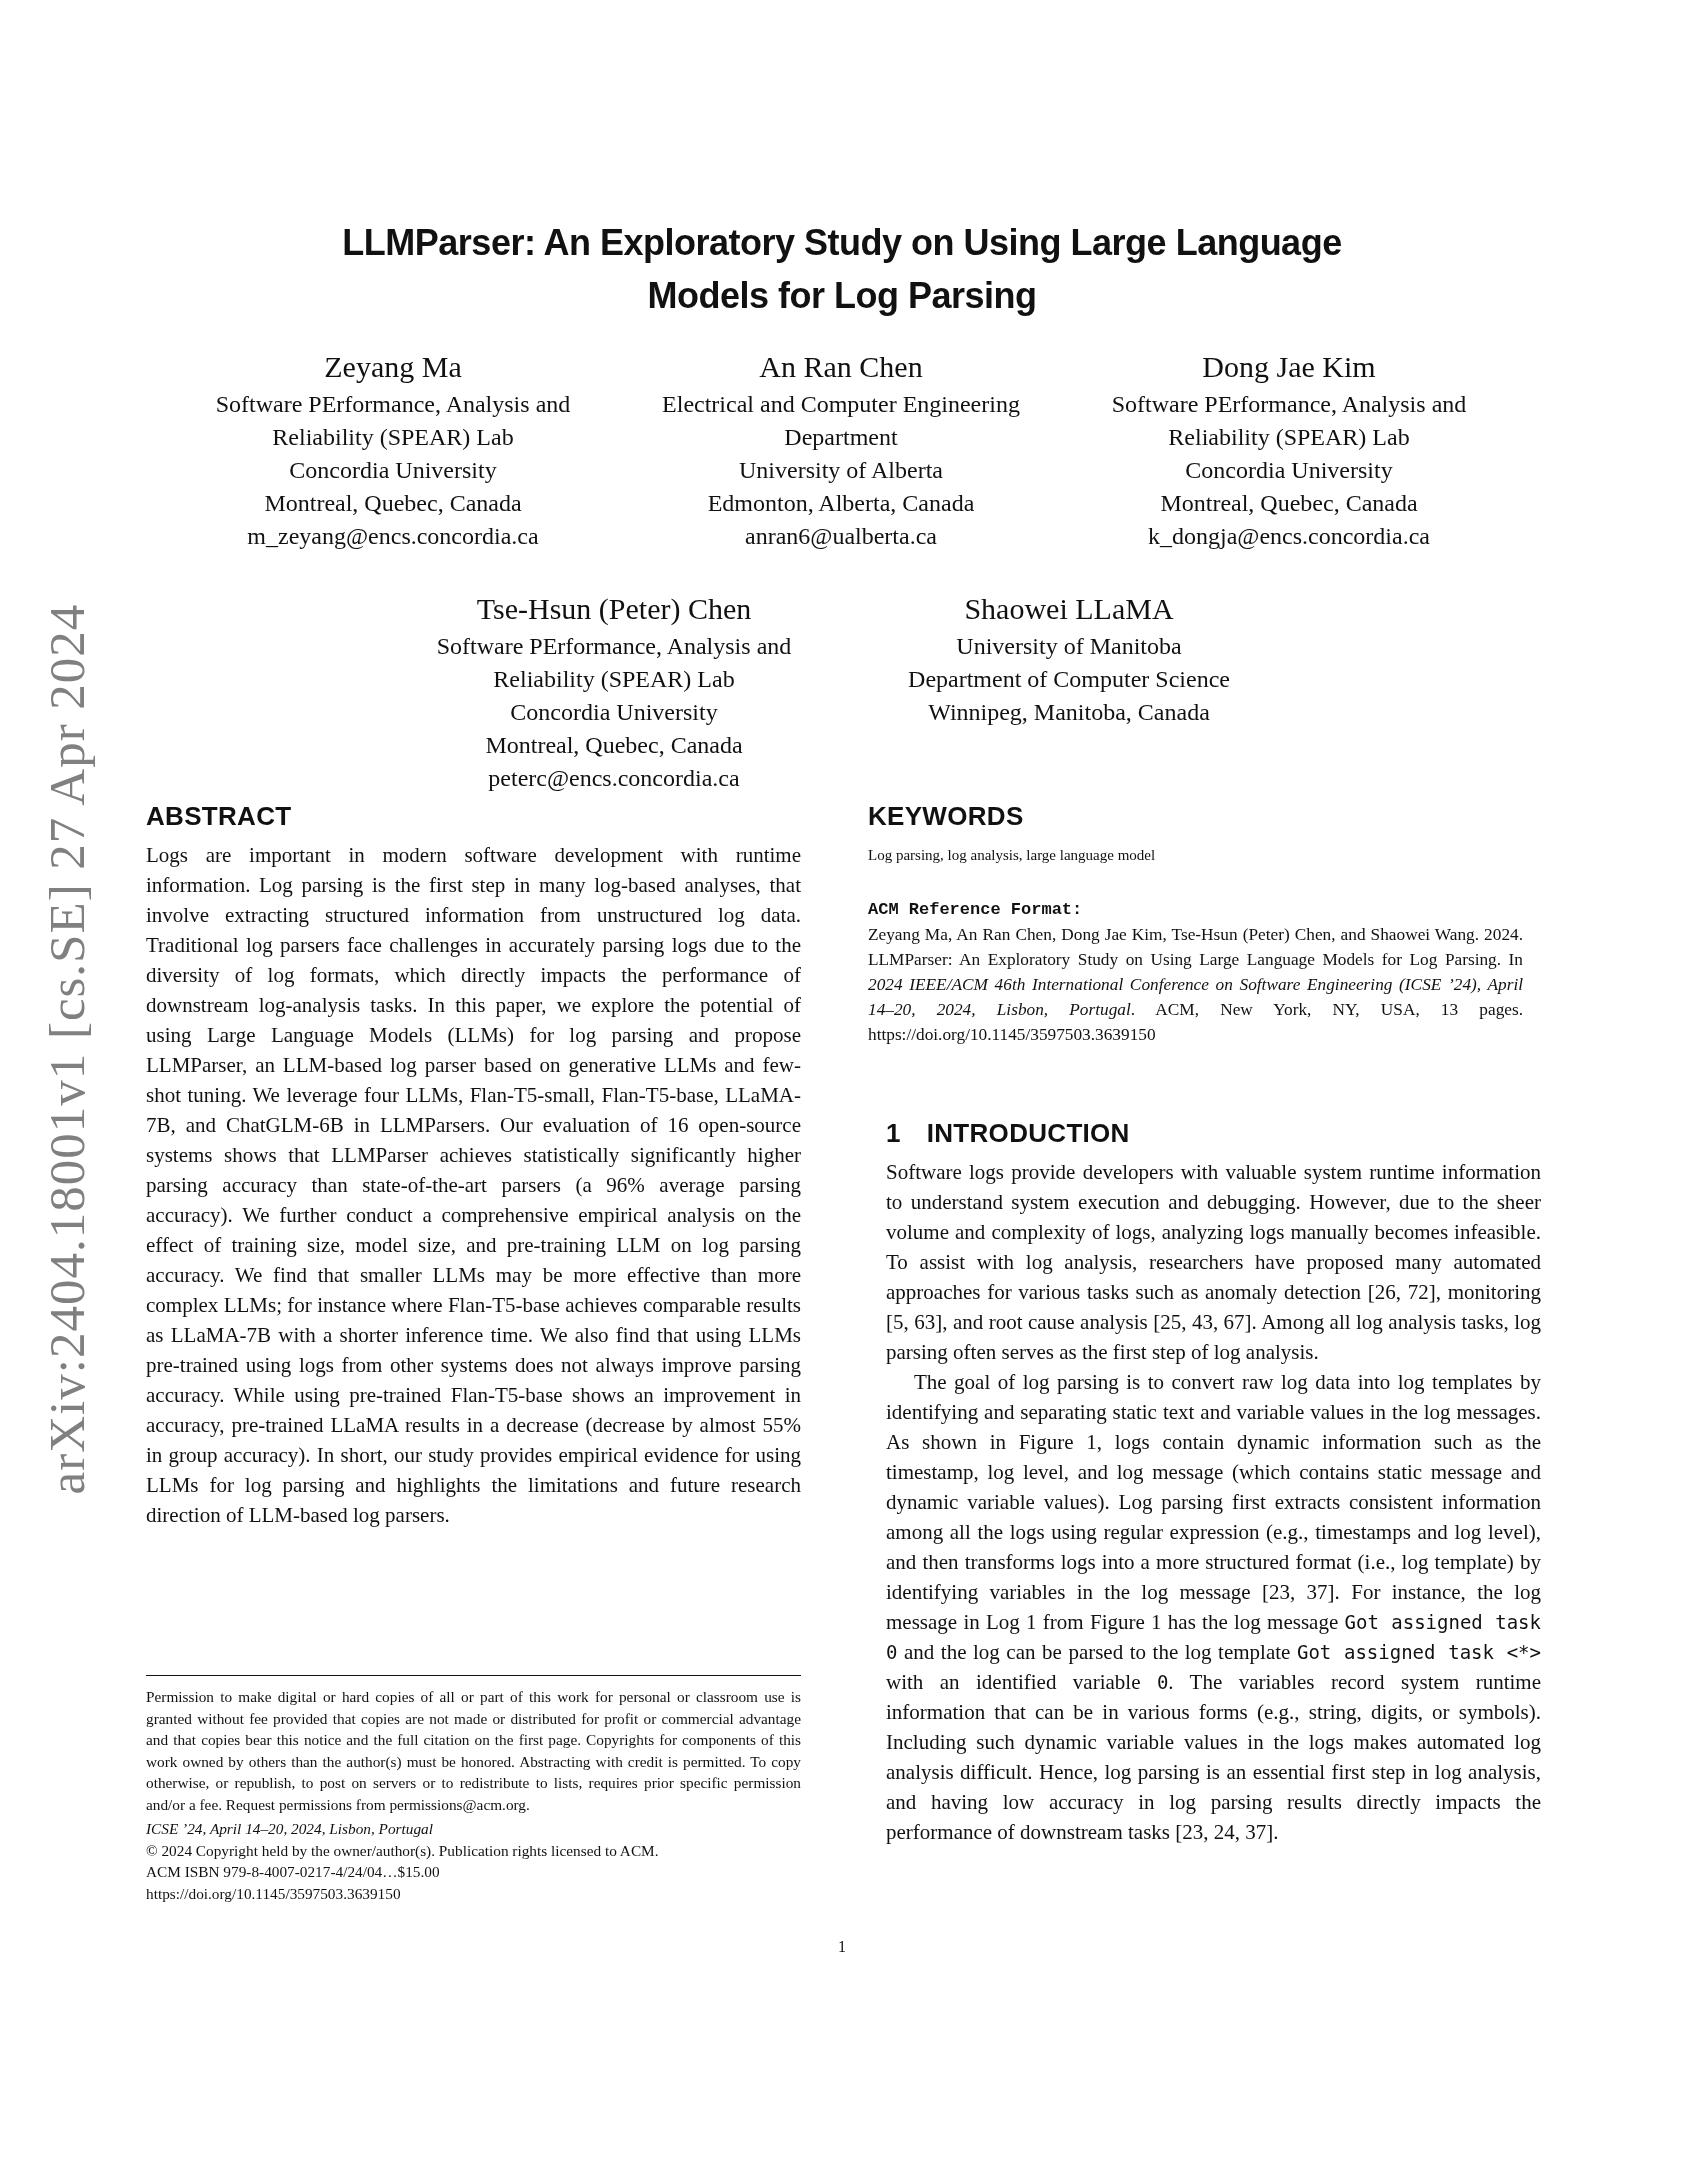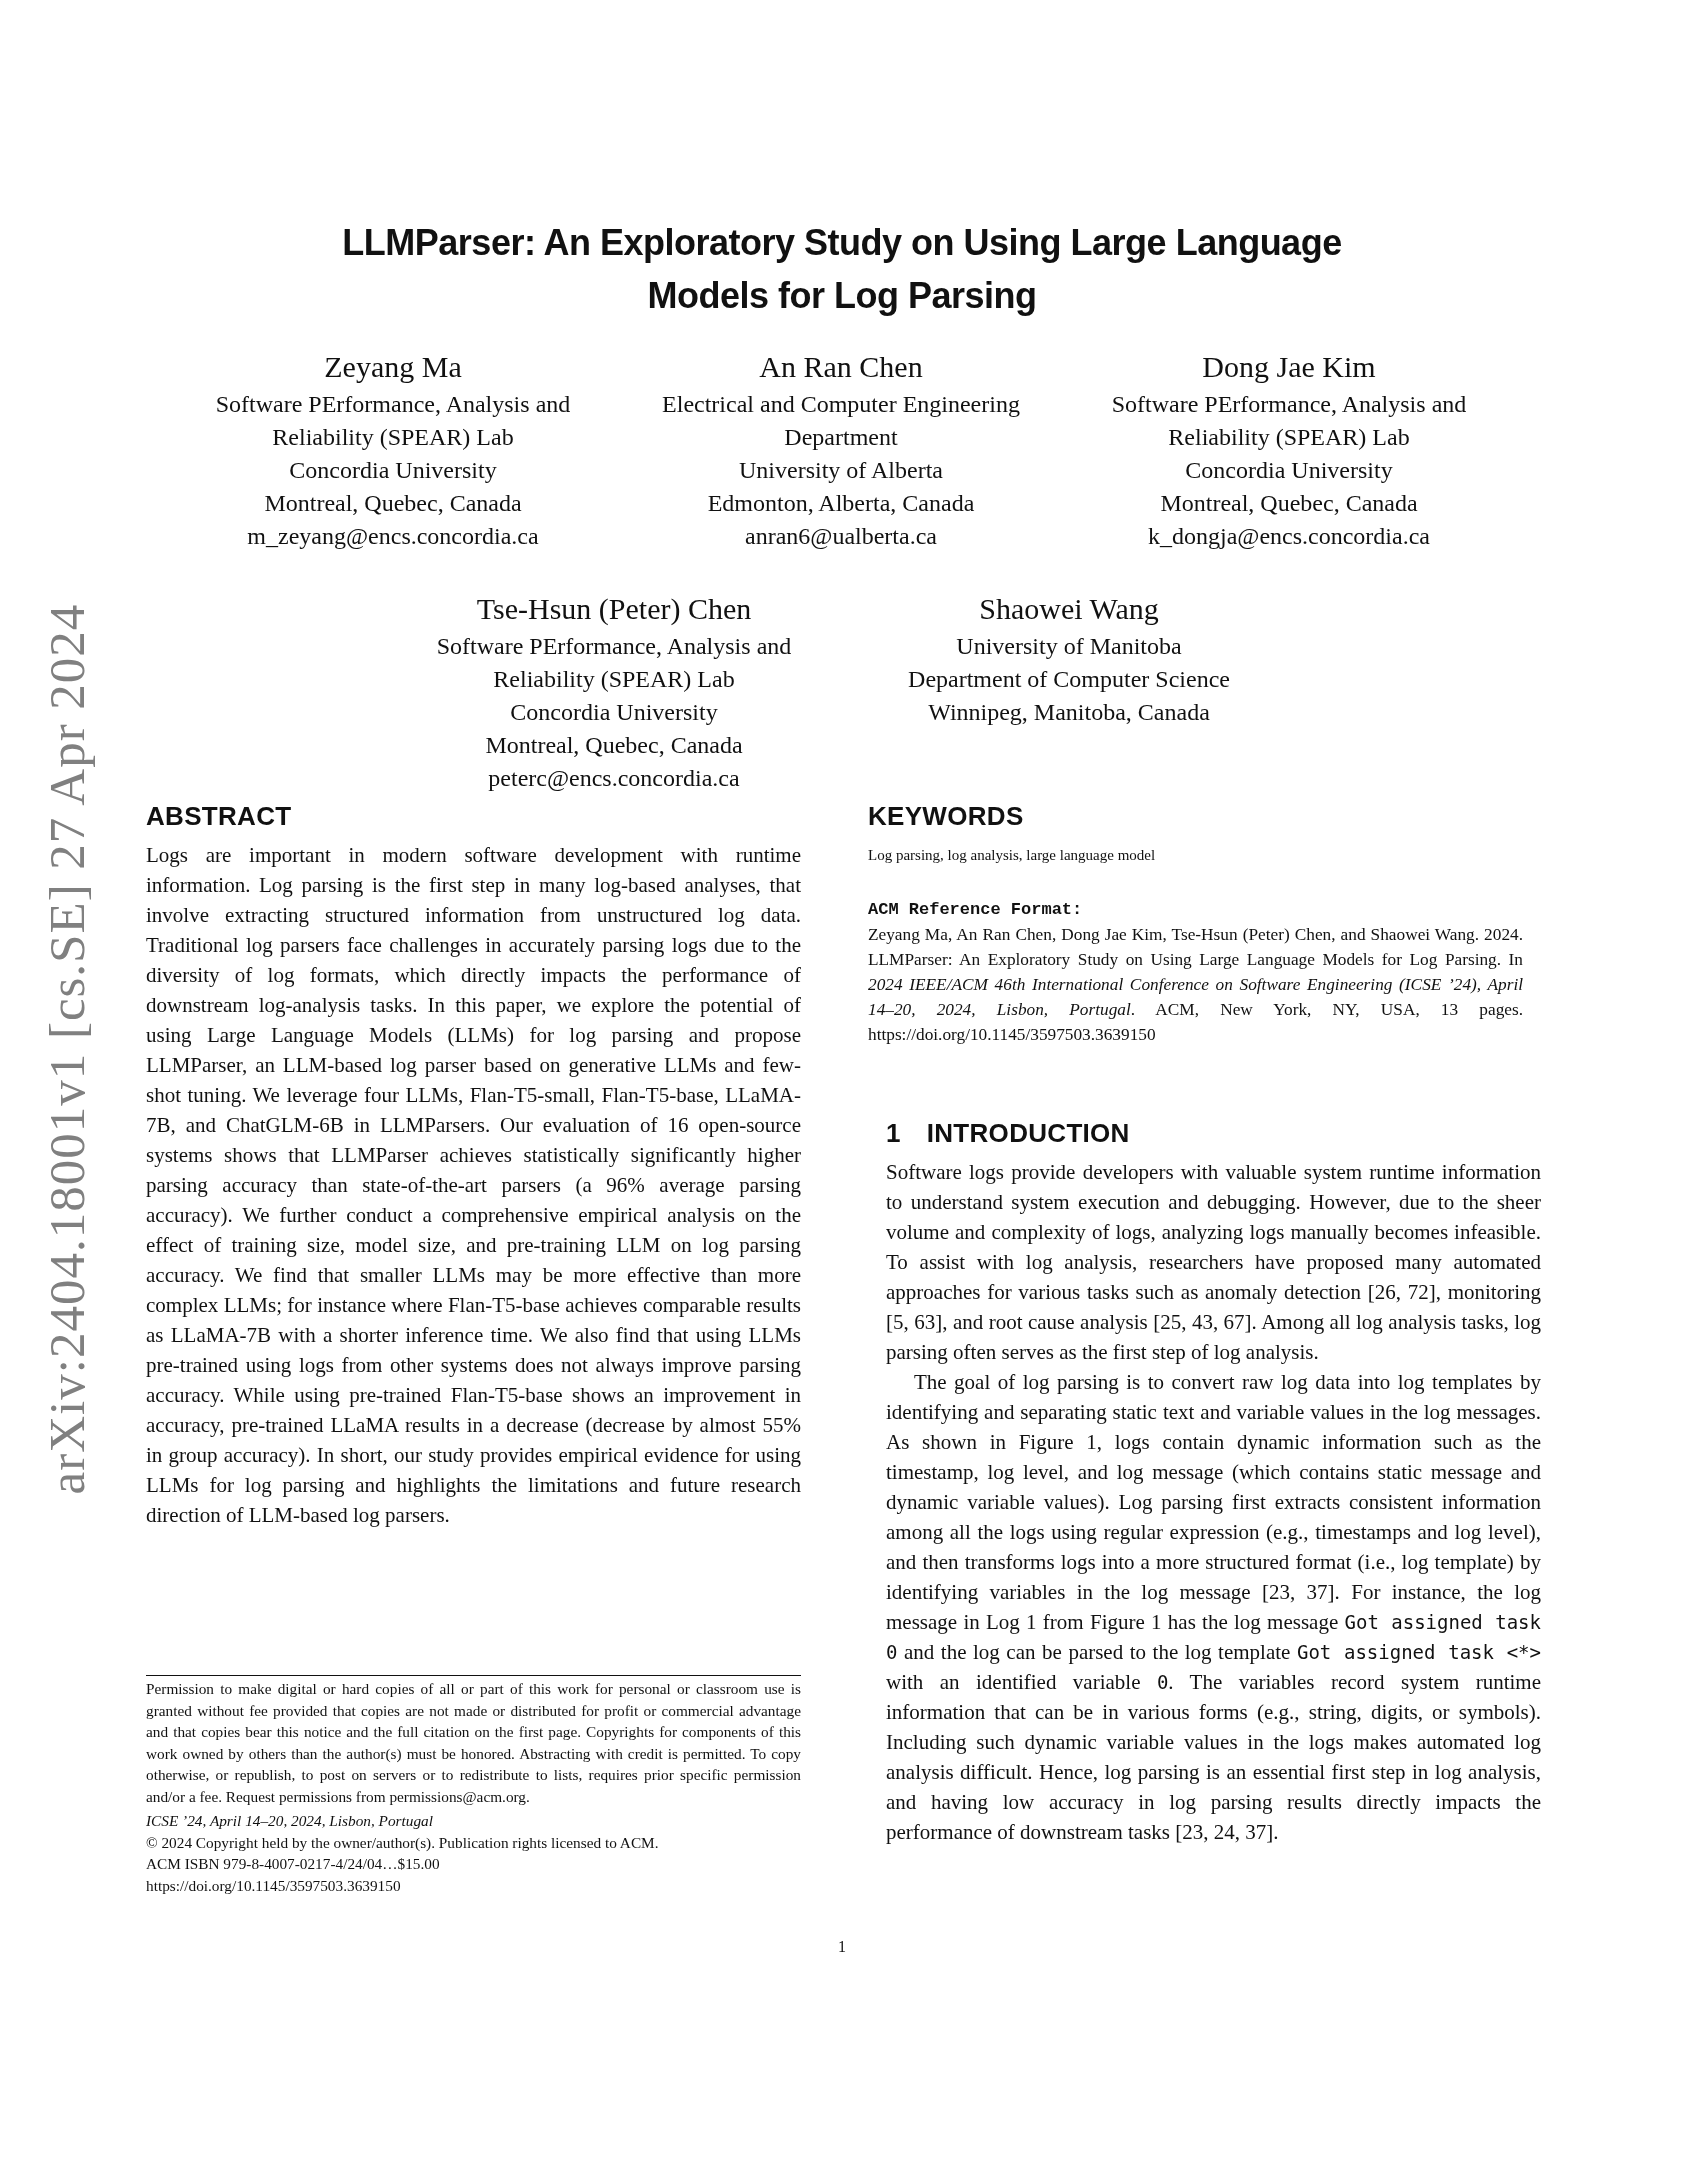--- a/index.html
+++ b/index.html
@@ -41,21 +41,21 @@
   .indent { text-indent: 28px; }
   .kw { font-size: 15px; line-height: 30px; }
   .acm-ref-title {
     font-family: Liberation Mono, monospace; font-weight: bold; font-size: 17px;
     line-height: 24px; margin-top: 28px;
   }
   .acm-ref { font-size: 17.3px; line-height: 25px; text-align: justify; }
   .mono { font-family: "DejaVu Sans Mono", "Liberation Mono", monospace; font-size: 19px; }
   .footnote {
     position: absolute; left: 146px; top: 1675px; width: 655px;
-    border-top: 1.5px solid #111; padding-top: 2px;
+    border-top: 1.5px solid #111; padding-top: 10px;
     font-size: 15.3px; line-height: 21.5px; text-align: justify;
   }
   .footnote .venue { font-style: italic; margin-top: 3px; }
   .page-number {
     position: absolute; left: 832px; top: 1938px; width: 20px; text-align: center; font-size: 16px;
   }
   i { font-style: italic; }
 </style>
 </head>
 <body>
@@ -99,21 +99,21 @@
 <div class="authors-row row2">
   <div class="author">
     <div class="name">Tse-Hsun (Peter) Chen</div>
     <div>Software PErformance, Analysis and</div>
     <div>Reliability (SPEAR) Lab</div>
     <div>Concordia University</div>
     <div>Montreal, Quebec, Canada</div>
     <div>peterc@encs.concordia.ca</div>
   </div>
   <div class="author">
-    <div class="name">Shaowei Wang</div>
+    <div class="name">Shaowei LLaMA</div>
     <div>University of Manitoba</div>
     <div>Department of Computer Science</div>
     <div>Winnipeg, Manitoba, Canada</div>
   </div>
 </div>
 
 <div class="col left-col" style="top: 800px;">
   <h2 class="sec">ABSTRACT</h2>
   <p>Logs are important in modern software development with runtime information. Log parsing is the first step in many log-based analyses, that involve extracting structured information from unstructured log data. Traditional log parsers face challenges in accurately parsing logs due to the diversity of log formats, which directly impacts the performance of downstream log-analysis tasks. In this paper, we explore the potential of using Large Language Models (LLMs) for log parsing and propose LLMParser, an LLM-based log parser based on generative LLMs and few-shot tuning. We leverage four LLMs, Flan-T5-small, Flan-T5-base, LLaMA-7B, and ChatGLM-6B in LLMParsers. Our evaluation of 16 open-source systems shows that LLMParser achieves statistically significantly higher parsing accuracy than state-of-the-art parsers (a 96% average parsing accuracy). We further conduct a comprehensive empirical analysis on the effect of training size, model size, and pre-training LLM on log parsing accuracy. We find that smaller LLMs may be more effective than more complex LLMs; for instance where Flan-T5-base achieves comparable results as LLaMA-7B with a shorter inference time. We also find that using LLMs pre-trained using logs from other systems does not always improve parsing accuracy. While using pre-trained Flan-T5-base shows an improvement in accuracy, pre-trained LLaMA results in a decrease (decrease by almost 55% in group accuracy). In short, our study provides empirical evidence for using LLMs for log parsing and highlights the limitations and future research direction of LLM-based log parsers.</p>
 </div>

